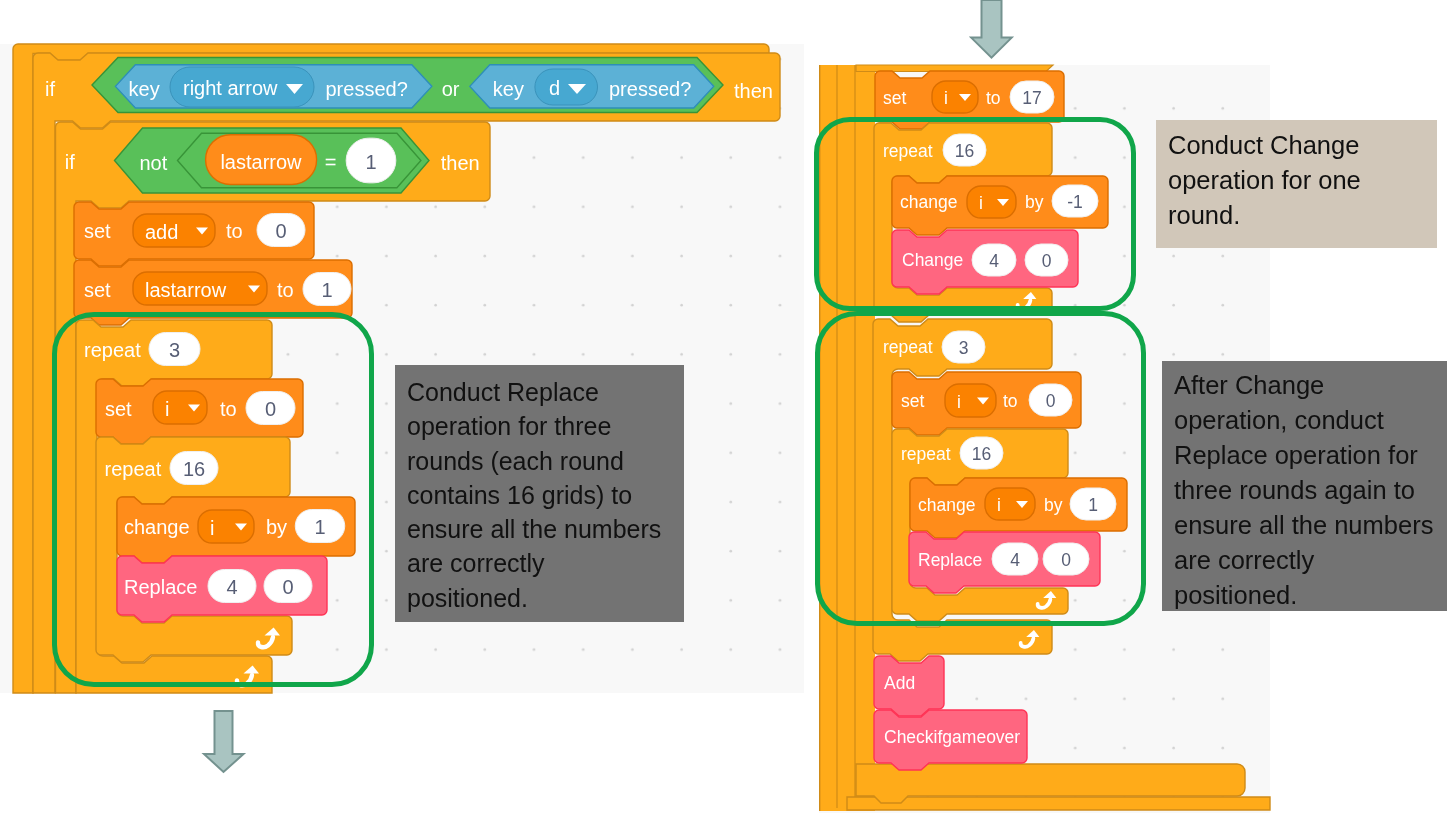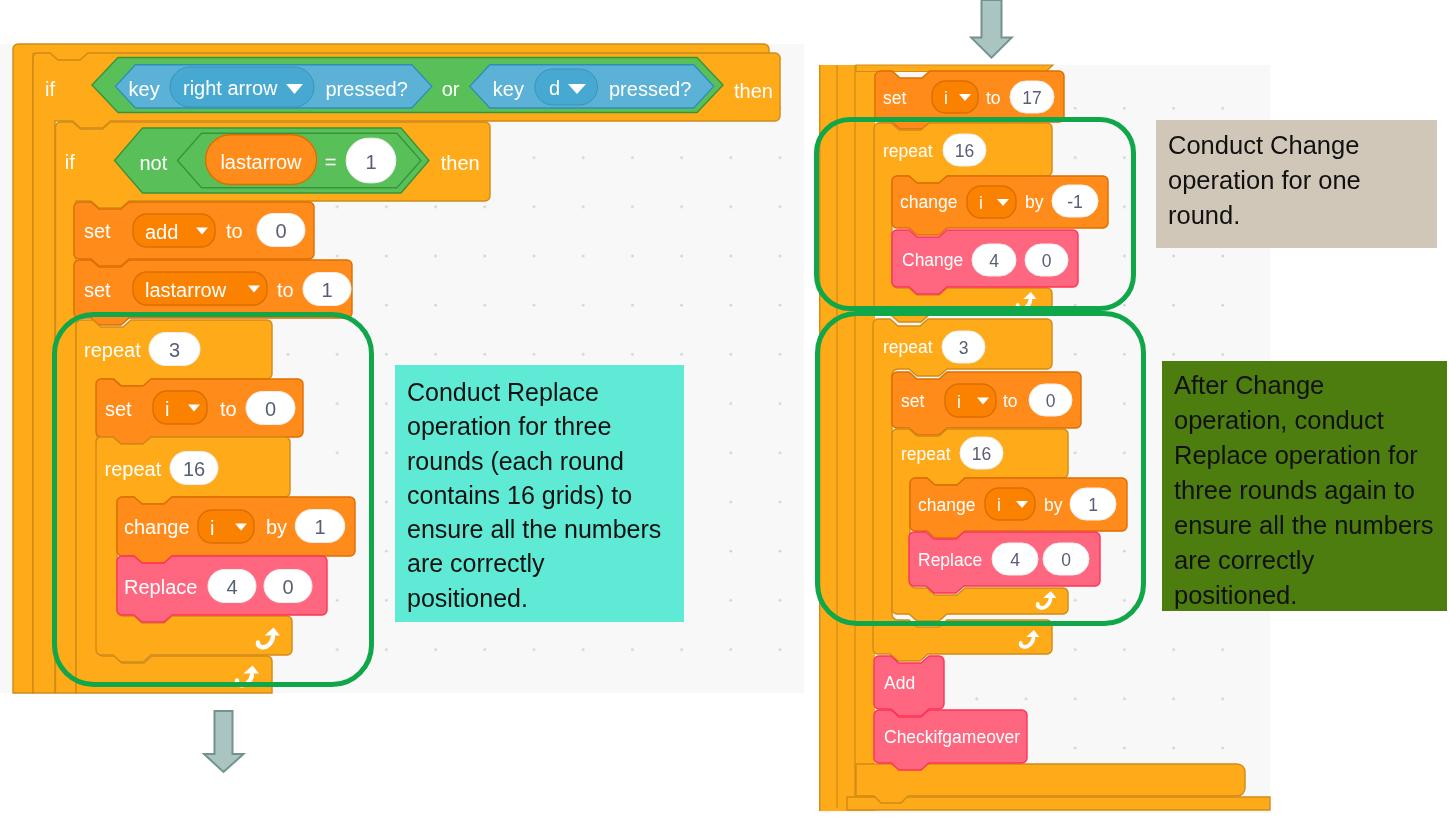--- a/index.html
+++ b/index.html
@@ -173,17 +173,17 @@
     <text x="1066" y="560" font-size="17.5" fill="#575E75" text-anchor="middle" dominant-baseline="central">0</text>
 <path d="M847,797 H1270 V810 H847 Z" stroke="#CF8B17" stroke-width="1.4" fill="#FFAB19"></path>
 <path d="M856,764 H1237 a8,8 0 0 1 8,8 V788 a8,8 0 0 1 -8,8 H908 l-7,7 h-20 l-7,-7 H856 Z" stroke="#CF8B17" stroke-width="1.4" fill="#FFAB19"></path>
 <path d="M874,661 a5,5 0 0 1 5,-5 H891 l8,7 h22 l8,-7 H939 a5,5 0 0 1 5,5 V704 a5,5 0 0 1 -5,5 H929 l-8,7 h-22 l-8,-7 H879 a5,5 0 0 1 -5,-5 Z" stroke="#FF3355" stroke-width="1.4" fill="#FF6680"></path>
 <text x="884" y="683" font-size="17.5" fill="#fff" text-anchor="start" dominant-baseline="central">Add</text>
 <path d="M874,715 a5,5 0 0 1 5,-5 H891 l8,7 h22 l8,-7 H1022 a5,5 0 0 1 5,5 V758 a5,5 0 0 1 -5,5 H929 l-8,7 h-22 l-8,-7 H879 a5,5 0 0 1 -5,-5 Z" stroke="#FF3355" stroke-width="1.4" fill="#FF6680"></path>
 <text x="884" y="737" font-size="17.5" fill="#fff" text-anchor="start" dominant-baseline="central">Checkifgameover</text>
 <polygon points="981.5,0 1001.5,0 1001.5,37.6 1011.7,37.6 991.5,57.6 971.2,37.6 981.5,37.6" fill="#A9C4C1" stroke="#74928F" stroke-width="2"></polygon>
 <polygon points="214.5,711 232.5,711 232.5,754 243.5,754 223.5,772 204,754 214.5,754" fill="#A9C4C1" stroke="#74928F" stroke-width="2"></polygon>
 </svg>
-<div style="position:absolute;left:395px;top:365px;width:289px;height:257px;background:#5eead4;box-sizing:border-box;padding:10px 8px 0 12px;font-size:25px;line-height:34.3px;color:#111;">Conduct Replace<br>operation for three<br>rounds (each round<br>contains 16 grids) to<br>ensure all the numbers<br>are correctly<br>positioned.</div>
+<div style="position:absolute;left:395px;top:365px;width:289px;height:257px;background:#737373;box-sizing:border-box;padding:10px 8px 0 12px;font-size:25px;line-height:34.3px;color:#111;">Conduct Replace<br>operation for three<br>rounds (each round<br>contains 16 grids) to<br>ensure all the numbers<br>are correctly<br>positioned.</div>
 <div style="position:absolute;left:1156px;top:120px;width:281px;height:128px;background:#D1C7B9;box-sizing:border-box;padding:8px 8px 0 12px;font-size:25.5px;line-height:35px;color:#111;">Conduct Change<br>operation for one<br>round.</div>
-<div style="position:absolute;left:1162px;top:361px;width:285px;height:250px;background:#4d7c0f;box-sizing:border-box;padding:7px 8px 0 12px;font-size:25.5px;line-height:35px;color:#111;">After Change<br>operation, conduct<br>Replace operation for<br>three rounds again to<br>ensure all the numbers<br>are correctly<br>positioned.</div>
+<div style="position:absolute;left:1162px;top:361px;width:285px;height:250px;background:#737373;box-sizing:border-box;padding:7px 8px 0 12px;font-size:25.5px;line-height:35px;color:#111;">After Change<br>operation, conduct<br>Replace operation for<br>three rounds again to<br>ensure all the numbers<br>are correctly<br>positioned.</div>
 <div class="gbox" style="left:52px;top:312px;width:312px;height:365px;border-radius:42px;"></div>
 <div class="gbox" style="left:814px;top:117px;width:312px;height:184px;border-radius:36px;"></div>
 <div class="gbox" style="left:815px;top:311px;width:321px;height:305px;border-radius:42px;"></div>
 </body></html>

